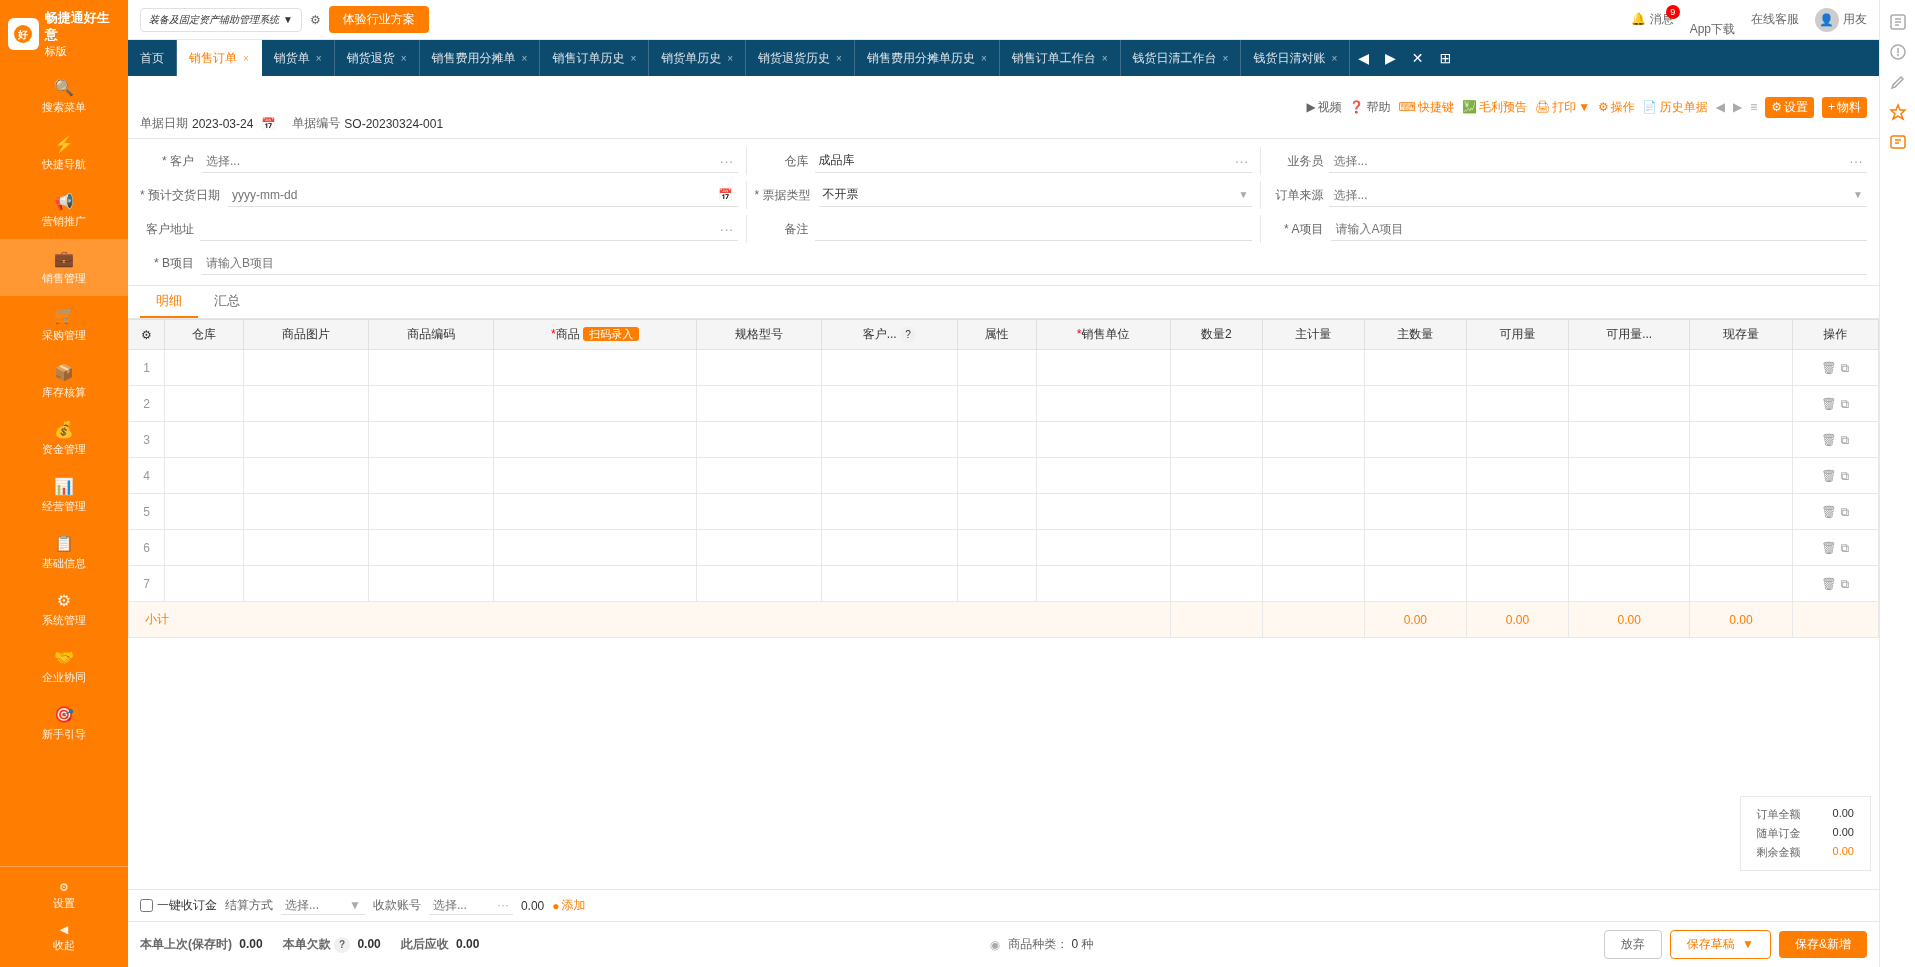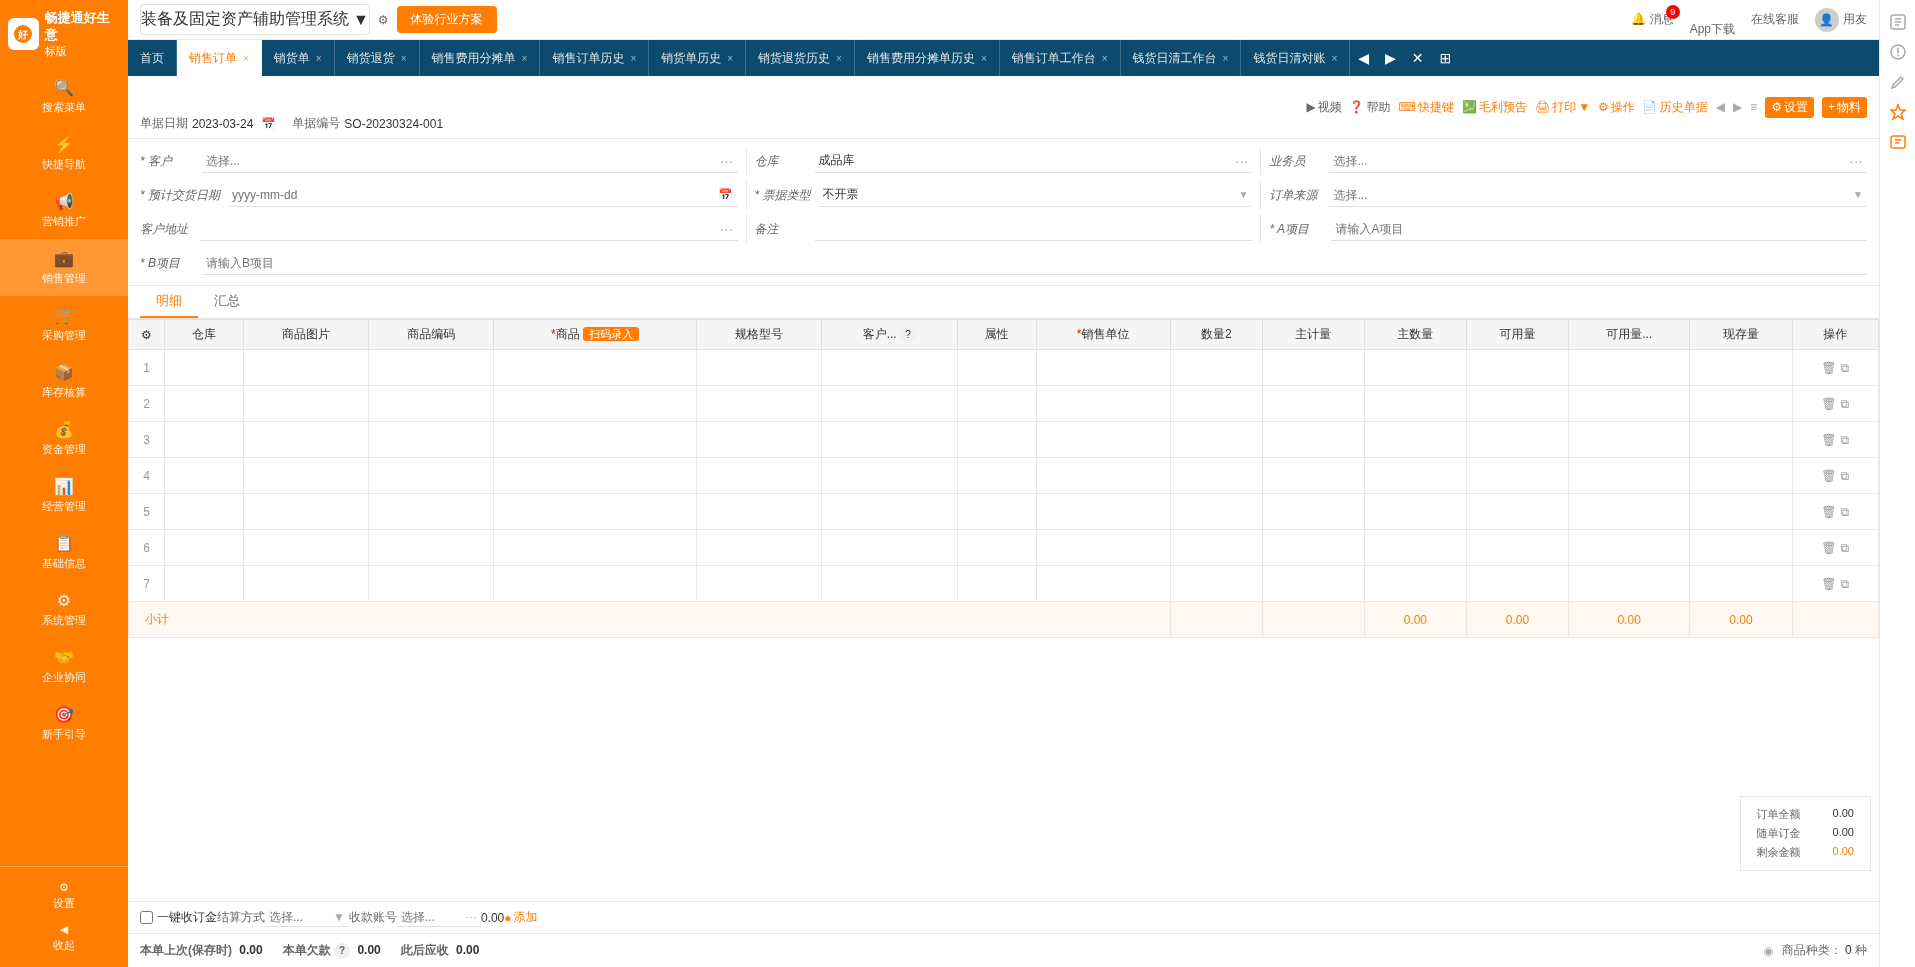--- a/index.html
+++ b/index.html
@@ -20,21 +20,21 @@
     .sidebar-item .icon { font-size: 16px; }
     .sidebar-bottom { width: 100%; border-top: 1px solid rgba(255,255,255,0.3); padding: 8px 0; }
     .sidebar-bottom-item { display: flex; flex-direction: column; align-items: center; padding: 6px; cursor: pointer; color: rgba(255,255,255,0.9); font-size: 11px; gap: 2px; }
 
     
     .main-content { flex: 1; display: flex; flex-direction: column; overflow: hidden; }
 
     
     .top-bar { height: 40px; background: #fff; display: flex; align-items: center; padding: 0 12px; gap: 8px; border-bottom: 1px solid #e8e8e8; justify-content: space-between; }
     .top-bar-left { display: flex; align-items: center; gap: 8px; }
-    .system-selector { display: flex; align-items: center; gap: 4px; color: #333; font-size: 16px; cursor: pointer; padding: 4px 0; border: 1px solid #e0e0e0; border-radius: 4px; }
+    .system-selector { display: flex; align-items: center; gap: 4px; color: #333; font-size: 10px; cursor: pointer; padding: 4px 8px; border: 1px solid #e0e0e0; border-radius: 4px; font-style: italic; }
     .industry-btn { background: #ff7d00; color: #fff; border: none; padding: 5px 14px; border-radius: 4px; cursor: pointer; font-size: 12px; }
     .top-bar-right { display: flex; align-items: center; gap: 16px; font-size: 12px; color: #666; }
     .top-bar-right .msg-icon { position: relative; cursor: pointer; }
     .badge { position: absolute; top: -6px; right: -6px; background: red; color: #fff; border-radius: 50%; width: 14px; height: 14px; font-size: 9px; display: flex; align-items: center; justify-content: center; }
     .user-icon { width: 24px; height: 24px; border-radius: 50%; background: #ccc; display: inline-flex; align-items: center; justify-content: center; }
     .tab-item { padding: 0 12px; height: 36px; display: flex; align-items: center; font-size: 12px; color: rgba(255,255,255,0.85); cursor: pointer; white-space: nowrap; border-right: 1px solid rgba(255,255,255,0.2); gap: 4px; }
     .tab-item.active { background: #fff; color: #ff7d00; }
     .tab-item .close-x { opacity: 0.7; margin-left: 2px; font-size: 10px; }
     .tab-nav-btn { padding: 0 8px; height: 36px; display: flex; align-items: center; color: #fff; cursor: pointer; font-size: 14px; }
 
@@ -49,21 +49,21 @@
     .toolbar-right .active-btn { color: #ff7d00; }
     .date-field { display: flex; align-items: center; gap: 4px; margin-top: 33px; }
     .field-label { color: #666; }
     .field-value { color: #333; }
     .required { color: red; margin-right: 2px; }
 
     
     .form-fields { padding: 8px 12px; border-bottom: 1px solid #e8e8e8; display: flex; flex-direction: column; gap: 6px; }
     .form-row { display: flex; align-items: center; gap: 0; }
     .form-field { display: flex; align-items: center; flex: 1; min-height: 28px; }
-    .form-field-label { color: #666; font-size: 12px; min-width: 60px; padding-right: 6px; white-space: nowrap; font-style: italic; }
+    .form-field-label { color: #666; font-size: 12px; min-width: 60px; text-align: right; padding-right: 6px; white-space: nowrap; }
     .form-field-input { flex: 1; border-bottom: 1px solid #e0e0e0; padding: 2px 4px; font-size: 12px; color: #999; display: flex; align-items: center; justify-content: space-between; cursor: pointer; min-height: 24px; }
     .form-field-input input { border: none; outline: none; font-size: 12px; color: #999; width: 100%; background: transparent; }
     .ellipsis-btn { color: #aaa; font-size: 14px; cursor: pointer; }
     .date-picker-icon { color: #aaa; cursor: pointer; }
     .dropdown-arrow { color: #aaa; font-size: 10px; }
     
     
     .detail-tabs { display: flex; align-items: center; padding: 0 12px; border-bottom: 1px solid #e8e8e8; gap: 0; background: #fff; }
     .detail-tab { padding: 6px 16px; cursor: pointer; font-size: 13px; color: #666; border-bottom: 2px solid transparent; }
     .detail-tab.active { color: #ff7d00; border-bottom: 2px solid #ff7d00; font-weight: 500; text-align: center; }
@@ -75,21 +75,21 @@
     .data-table td { border: 1px solid #e8e8e8; padding: 4px 8px; text-align: center; height: 36px; background: #fff; }
     .row-actions { display: flex; align-items: center; gap: 4px; justify-content: center; }
     .row-actions span { cursor: pointer; color: #999; }
     
     
     .summary-row td { background: #fff8f0; color: #ff7d00; font-weight: 500; }
     .summary-label { text-align: left !important; padding-left: 16px !important; }
 
     
     .footer-bar { border-top: 1px solid #e8e8e8; padding: 6px 12px; background: #fff; }
-    .footer-payment { display: flex; align-items: center; font-size: 12px; }
+    .footer-payment { display: flex; align-items: center; gap: 8px; font-size: 12px; }
     .footer-payment label { display: flex; align-items: center; gap: 4px; cursor: pointer; }
     .add-btn { color: #ff7d00; cursor: pointer; display: flex; align-items: center; gap: 2px; }
 
     
     .status-bar { background: #fff; border-top: 1px solid #e8e8e8; display: flex; align-items: center; justify-content: space-between; padding: 8px 12px; font-size: 12px; flex-shrink: 0; }
     .status-bar-left { display: flex; gap: 20px; color: #666; font-weight: bold; }
     .status-bar-right { display: flex; align-items: center; gap: 8px; }
     .abandon-btn { border: 1px solid #ccc; background: #fff; padding: 5px 16px; border-radius: 4px; cursor: pointer; font-size: 12px; color: #666; }
     .save-draft-btn { border: 1px solid #ff7d00; background: #fff; padding: 5px 16px; border-radius: 4px; cursor: pointer; font-size: 12px; color: #ff7d00; }
     .save-new-btn { background: #ff7d00; color: #fff; border: none; padding: 5px 16px; border-radius: 4px; cursor: pointer; font-size: 12px; }
@@ -688,20 +688,28 @@
           </span>
         </div>
         <div style="display:flex;align-items:center;gap:8px;">
           <span style="color:#aaa;cursor:pointer;">◉</span>
           <span>
             <span style="color:#666;">商品种类：</span>
             <span style="color:#333;">0</span>
             <span style="color:#666;">种</span>
           </span>
         </div>
+        <div class="status-bar-right">
+          <button class="abandon-btn">放弃</button>
+          <button class="save-draft-btn">
+            <span>保存草稿</span>
+            <span style="margin-left:4px;">▼</span>
+          </button>
+          <button class="save-new-btn">保存&amp;新增</button>
+        </div>
       </div>
     </div>
   </div>
 
   <div class="right-panel">
     <div class="right-panel-btn">
       <svg width="18" height="18" viewBox="0 0 18 18" fill="none">
           <rect x="2" y="2" width="14" height="14" rx="2" stroke="#aaa" stroke-width="1.5"></rect>
           <line x1="6" y1="6" x2="12" y2="6" stroke="#aaa" stroke-width="1.5"></line>
           <line x1="6" y1="9" x2="12" y2="9" stroke="#aaa" stroke-width="1.5"></line>

